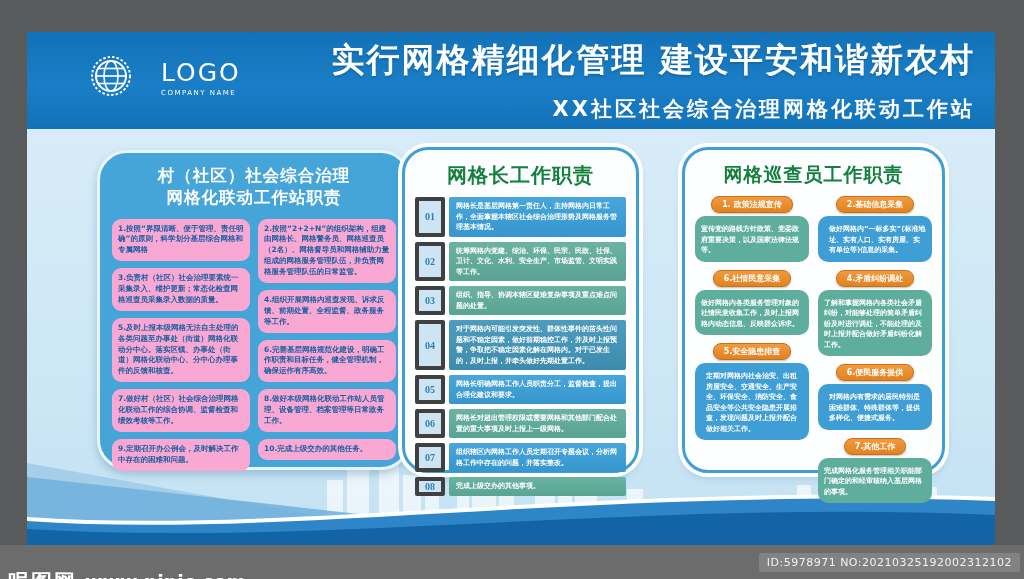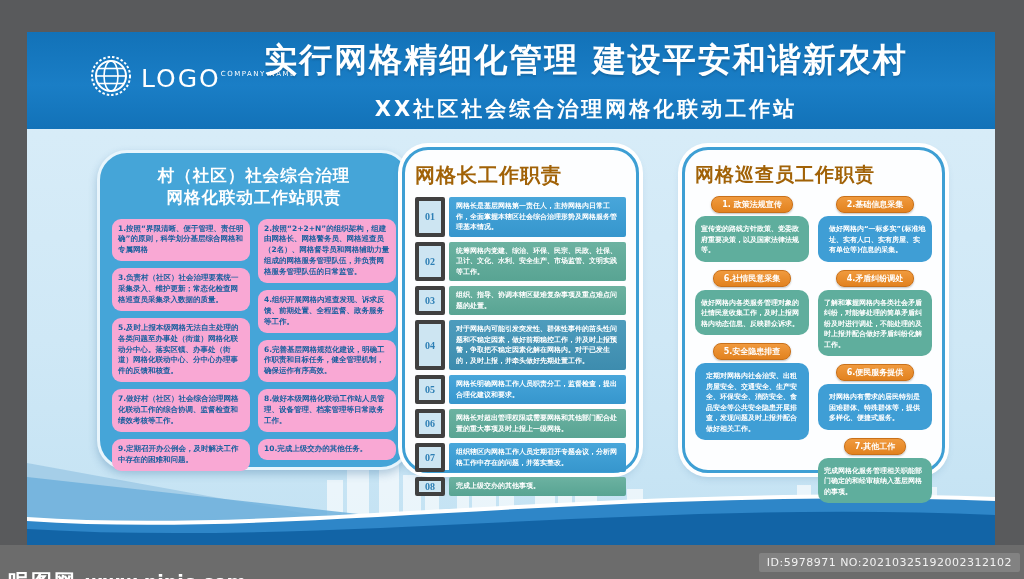--- a/index.html
+++ b/index.html
@@ -9,36 +9,36 @@
 
   .poster { position:absolute; left:27px; top:32px; width:968px; height:513px;
             background:linear-gradient(180deg,#dbeef9 0%,#cfe8f6 60%,#c3e2f3 100%);
             overflow:hidden; }
 
   
   .header { position:absolute; left:0; top:0; width:100%; height:97px;
             background:linear-gradient(180deg,#1272b8 0%,#1a7ec6 55%,#1272b8 100%);
             color:#fff; }
   .logo { position:absolute; left:62px; top:22px; display:flex; align-items:center; gap:8px; }
-  .logo-text-block { display:flex; flex-direction:row; }
+  .logo-text-block { display:flex; flex-direction:column;margin-left:20px; }
   .logo-main { font-size:25px; letter-spacing:2px; font-weight:400; line-height:1; }
   .logo-sub  { font-size:7px; letter-spacing:1.5px; margin-top:4px; }
   .titles { position:absolute; left:170px; right:20px; top:0; height:100%;
-            display:flex; flex-direction:column; align-items:center; justify-content:center; }
+            display:flex; flex-direction:column; align-items:flex-end; justify-content:center; }
   .main-title { font-size:33px; font-weight:bold; letter-spacing:2px; white-space:nowrap;
                 text-shadow:0 2px 2px rgba(0,0,0,.15); }
   .sub-title  { font-size:21px; font-weight:bold; letter-spacing:3px; margin-top:12px; white-space:nowrap; }
 
   
   .deco { position:absolute; left:0; bottom:0; width:100%; height:120px; pointer-events:none; }
 
   
   .panel-white { position:absolute; background:#fdfeff; border:3px solid #3e9fd4;
                  border-radius:26px; box-shadow:0 0 0 4px #ffffff, 0 4px 8px rgba(40,100,150,.25); }
-  .panel-title { text-align:left; font-weight:bold; color:#a16207; letter-spacing:1px; }
+  .panel-title { text-align:center; font-weight:bold; color:#15803d; letter-spacing:1px; }
 
   
   .left-panel { position:absolute; left:70px; top:118px; width:314px; height:320px;
                 background:#45a5d8; border:3px solid #e8f5fc; border-radius:30px;
                 box-shadow:0 4px 8px rgba(40,100,150,.3); padding:12px 12px 10px; }
   .left-panel-title { color:#fff; font-size:16.5px; font-weight:bold; text-align:center;
                       line-height:1.35; letter-spacing:1px; margin-bottom:9px; }
   .lp-cols { display:flex; gap:8px; }
   .lp-col { flex:1; display:flex; flex-direction:column; gap:7px; }
   .lp-item { background:#f9a8d4; border-radius:9px; padding:5px 6px;

